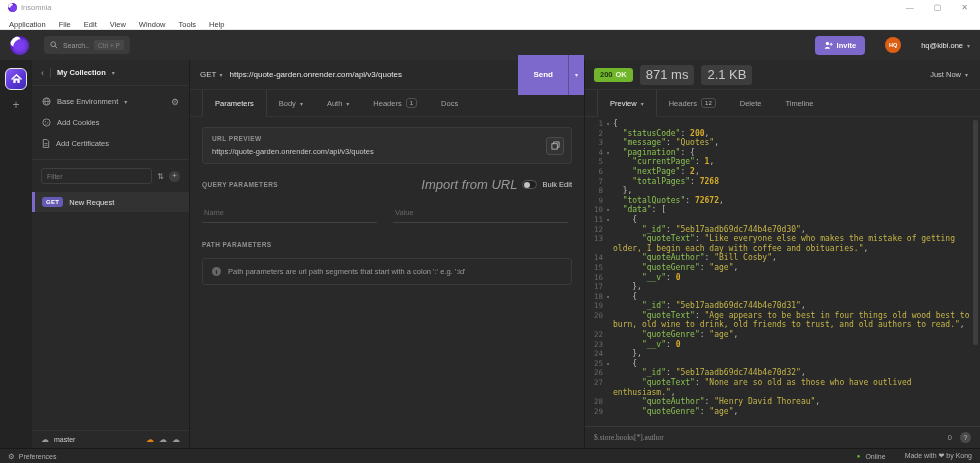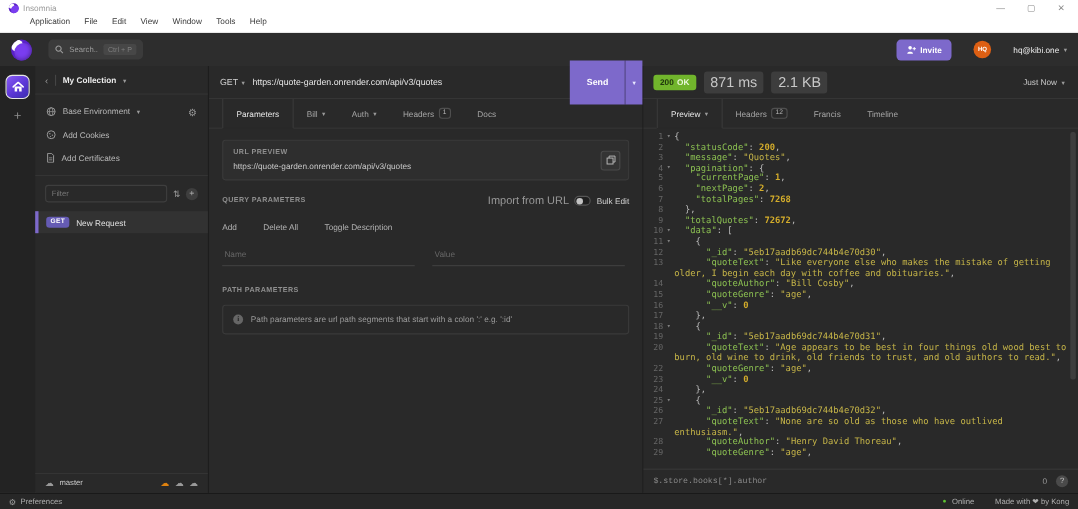--- a/index.html
+++ b/index.html
@@ -7,21 +7,21 @@
               font-family:"Liberation Sans", sans-serif; }
   .app { width:980px; height:463px; display:flex; flex-direction:column; }
 
   
   .titlebar { height:15px; background:#ffffff; display:flex; align-items:center; padding:0 8px; flex:0 0 auto; }
   .mini-logo { width:9px; height:9px; border-radius:50%; background:#5a20c9; position:relative; overflow:hidden; margin-right:4px; }
   .mini-logo::after { content:''; position:absolute; width:5px; height:5px; border-radius:50%; background:#fff; top:0px; left:0px; }
   .mini-logo::before { content:''; position:absolute; width:8px; height:8px; border-radius:50%; background:#7a3df0; top:1.5px; left:1.5px; z-index:1; }
   .titlebar .title { font-size:7.5px; color:#9a9a9a; }
   .win-controls { margin-left:auto; display:flex; gap:20px; align-items:center; color:#8a8a8a; font-size:8px; padding-right:4px; }
-  .menubar { height:15px; background:#ffffff; display:flex; align-items:flex-start; gap:13px; padding:0 27px; font-size:7.5px; color:#3a3a3a; border-bottom:1px solid #e8e8e8; flex:0 0 auto; }
+  .menubar { height:15px; background:#ffffff; display:flex; align-items:flex-end; gap:13px; padding:0 9px; font-size:7.5px; color:#3a3a3a; border-bottom:1px solid #e8e8e8; flex:0 0 auto; }
   .menubar span { cursor:default; }
 
   
   .appheader { height:30px; background:#2d2d2d; display:flex; align-items:center; padding:0 10px; flex:0 0 auto; }
   .logo { width:19px; height:19px; border-radius:50%; background:#5a20c9; position:relative; overflow:hidden; flex:0 0 auto; }
   .logo::after { content:''; position:absolute; width:11px; height:11px; border-radius:50%; background:#fff; top:0; left:0; }
   .logo::before { content:''; position:absolute; width:17px; height:17px; border-radius:50%; background:#7a3df0; top:3px; left:3px; z-index:1; box-shadow:inset -2px -2px 4px rgba(0,0,0,.35); }
   .search-pill { margin-left:15px; height:18px; background:#3b3b3b; border-radius:4px; display:flex; align-items:center; gap:5px; padding:0 6px; }
   .search-pill .stext { font-size:7px; color:#9c9c9c; }
   .search-pill .kbd { font-size:6.5px; color:#7e7e7e; background:#474747; border-radius:2px; padding:1.5px 4px; }
@@ -74,21 +74,21 @@
   .tab { display:flex; align-items:center; gap:4px; padding:0 12px; font-size:7.5px; color:#a5a5a5; cursor:pointer; position:relative; }
   .tab.active { color:#e8e8e8; border-left:1px solid #3a3a3a; border-right:1px solid #3a3a3a; background:#292929; margin-bottom:-1px; border-bottom:1px solid #292929; z-index:2; }
   .tab .badge { border:1px solid #4f4f4f; border-radius:3px; font-size:6px; color:#bbb; padding:1px 3px; }
   .req-content { flex:1; padding:10px 12px; }
   .preview-box { border:1px solid #3a3a3a; background:#2e2e2e; border-radius:3px; padding:7px 9px; position:relative; }
   .sec-label { font-size:6.5px; font-weight:bold; letter-spacing:.4px; color:#8f8f8f; }
   .preview-url { font-size:7.5px; color:#c9c9c9; margin-top:5px; }
   .copy-btn { position:absolute; right:7px; top:50%; transform:translateY(-50%); width:18px; height:18px; border:1px solid #4a4a4a; background:#343434; border-radius:3px; display:flex; align-items:center; justify-content:center; cursor:pointer; }
   .qp-row { margin-top:13px; display:flex; align-items:center; }
   .qp-right { margin-left:auto; display:flex; align-items:center; gap:5px; }
-  .import-label { font-size:10px; color:#999; }
+  .import-label { font-size:13px; color:#999;font-style:italic; }
   .toggle { width:15px; height:9px; border-radius:5px; background:#1f1f1f; border:1px solid #565656; position:relative; cursor:pointer; }
   .toggle::after { content:''; position:absolute; width:6px; height:6px; border-radius:50%; background:#c2c2c2; top:0.5px; left:1px; }
   .bulk-label { font-size:7.5px; color:#d2d2d2; cursor:pointer; }
   .actions-row { margin-top:14px; display:flex; gap:24px; }
   .action { font-size:7.5px; color:#b2b2b2; cursor:pointer; }
   .kv-row { margin-top:16px; display:flex; gap:16px; padding-right:4px; }
   .kv-input { flex:1; background:transparent; border:none; border-bottom:1px solid #404040; font-size:7.5px; color:#ddd; padding:0 2px 5px 2px; font-family:inherit; }
   .kv-input::placeholder { color:#666; }
   .path-label { margin-top:18px; }
   .info-box { margin-top:10px; border:1px solid #3a3a3a; border-radius:3px; padding:8px 9px; display:flex; align-items:center; gap:7px; }
@@ -107,21 +107,21 @@
   .code-line { display:flex; line-height:9.6px; }
   .ln { width:18px; text-align:right; color:#666; font-size:7.5px; flex:0 0 auto; user-select:none; }
   .fold { width:10px; text-align:center; color:#808080; font-size:6px; flex:0 0 auto; user-select:none; }
   .lc { flex:1; white-space:pre-wrap; word-break:break-word; padding-right:10px; color:#c2c2c2; }
   .lc .k { color:#8cc152; }
   .lc .s { color:#c6b548; }
   .lc .n { color:#d3ac2b; font-weight:bold; }
   .lc .p { color:#bdbdbd; }
   .scrollbar { position:absolute; right:2px; top:3px; width:5px; height:225px; background:#3e3e3e; border-radius:2px; }
   .res-filter { height:22px; border-top:1px solid #383838; display:flex; align-items:center; gap:8px; padding:0 9px; flex:0 0 auto; }
-  .res-filter-input { flex:1; background:transparent; border:none; font-family:Liberation Mono, monospace; font-size:7.5px; color:#ccc; }
+  .res-filter-input { flex:1; background:transparent; border:none; font-family:Liberation Serif, serif; font-size:7.5px; color:#ccc; }
   .res-filter-input::placeholder { color:#8a8a8a; }
   .filter-count { font-size:7.5px; color:#999; }
   .help-circle { width:11px; height:11px; border-radius:50%; background:#4a4a4a; color:#c0c0c0; font-size:7px; text-align:center; line-height:11px; cursor:pointer; }
 
   
   .statusbar { height:15px; background:#272727; border-top:1px solid #191919; display:flex; align-items:center; padding:0 8px; gap:4px; flex:0 0 auto; }
   .statusbar .gear { font-size:7.5px; color:#a0a0a0; }
   .statusbar .pref { font-size:7px; color:#b0b0b0; cursor:pointer; }
   .sb-right { margin-left:auto; display:flex; align-items:center; gap:5px; }
   .online-dot { color:#5ec232; font-size:6px; }
@@ -263,21 +263,21 @@
           <span class="send-caret">
               <span class="caret">▾</span>
             </span>
         </div>
       </div>
       <div class="tabs">
         <span class="tab active">
             <span>Parameters</span>
           </span>
         <span class="tab">
-            <span>Bill</span>
+            <span>Body</span>
             <span class="caret">▾</span>
           </span>
         <span class="tab">
             <span>Auth</span>
             <span class="caret">▾</span>
           </span>
         <span class="tab">
             <span>Headers</span>
             <span class="badge">1</span>
           </span>
@@ -296,25 +296,20 @@
               </svg>
           </button>
         </div>
         <div class="qp-row">
           <span class="sec-label">QUERY PARAMETERS</span>
           <div class="qp-right">
             <span class="import-label">Import from URL</span>
             <span class="toggle"></span>
             <span class="bulk-label">Bulk Edit</span>
           </div>
-        </div>
-        <div class="actions-row">
-          <span class="action">Add</span>
-          <span class="action">Delete All</span>
-          <span class="action">Toggle Description</span>
         </div>
         <div class="kv-row">
           <input class="kv-input" placeholder="Name" style="">
           <input class="kv-input" placeholder="Value" style="">
         </div>
         <div class="sec-label path-label">PATH PARAMETERS</div>
         <div class="info-box">
           <span class="info-dot">i</span>
           <span class="info-text">Path parameters are url path segments that start with a colon ':' e.g. ':id'</span>
         </div>
@@ -337,21 +332,21 @@
       <div class="tabs">
         <span class="tab active">
             <span>Preview</span>
             <span class="caret">▾</span>
           </span>
         <span class="tab">
             <span>Headers</span>
             <span class="badge">12</span>
           </span>
         <span class="tab">
-            <span>Francis</span>
+            <span>Delete</span>
           </span>
         <span class="tab">
             <span>Timeline</span>
           </span>
       </div>
       <div class="code-view">
         <div class="scrollbar"></div>
       <div class="code-line">
             <span class="ln">1</span>
             <span class="fold">▾</span>

